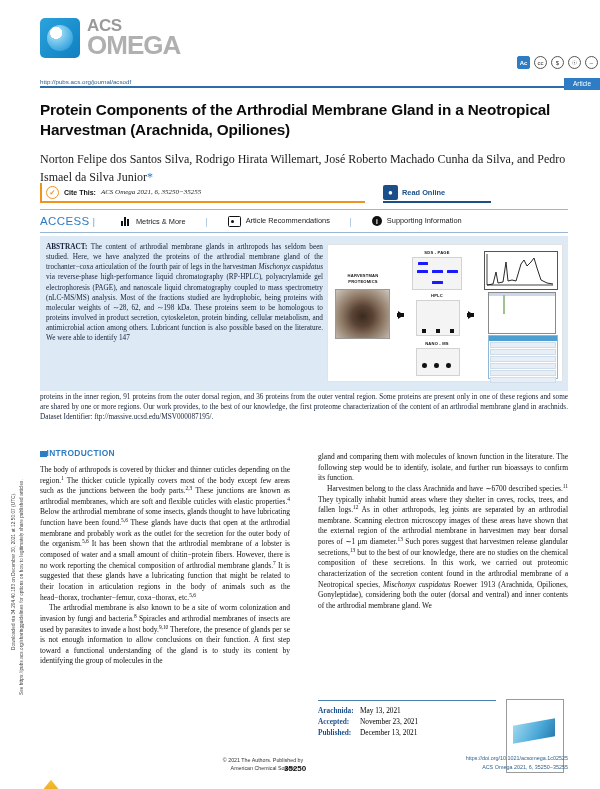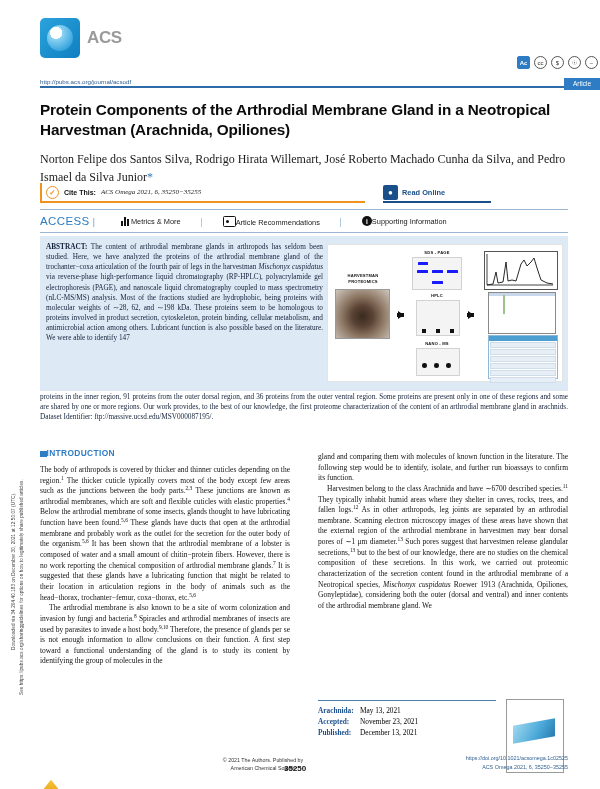--- a/index.html
+++ b/index.html
@@ -119,21 +119,21 @@
 
   
   .accessbar{position:absolute;left:40px;top:209px;width:528px;height:22px;
     border-top:1.1px solid #9ab6d3;border-bottom:1.1px solid #9ab6d3;
     display:flex;align-items:center;}
   .access-word{
     font-family:"Liberation Sans",sans-serif;font-size:11.5px;color:#2e7cc4;letter-spacing:.4px;
     padding-right:3px;
   }
   .access-pipe{color:#2e7cc4;font-size:11px;padding-right:26px;}
-  .ab-item{display:flex;align-items:flex-end;}
+  .ab-item{display:flex;align-items:flex-start;gap:5px;}
   .ab-sep{color:#6f9ec9;font-size:10px;padding:0 20px;}
   .ab-text{font-family:"Liberation Sans",sans-serif;font-size:7.4px;color:#1a1a1a;}
   .ic-metrics{width:10px;height:9px;display:flex;align-items:flex-end;gap:1px;}
   .ic-metrics i{display:block;width:2px;background:#111;}
   .ic-metrics i:nth-child(1){height:5px;}
   .ic-metrics i:nth-child(2){height:9px;}
   .ic-metrics i:nth-child(3){height:6.5px;}
   .ic-rec{width:11px;height:9px;border:1.3px solid #111;border-radius:1.5px;
     display:flex;align-items:center;justify-content:center;}
   .ic-rec:after{content:"";width:3px;height:3px;background:#111;border-radius:50%;margin-right:3px;}
@@ -248,20 +248,21 @@
     <div class="vtext v2">See https://pubs.acs.org/sharingguidelines for options on how to legitimately share published articles.</div>
   </div>
 
   <div class="masthead">
     <div class="logo-wrap">
       <div class="logo-mark">
           <span class="crescent"></span>
         </div>
       <div class="logo-text">
         <div class="logo-acs">ACS</div>
+        <div class="logo-omega">OMEGA</div>
       </div>
     </div>
   </div>
 
   <div class="badge-row">
     <div class="bdg sq">Ac</div>
     <div class="bdg">cc</div>
     <div class="bdg">$</div>
     <div class="bdg">☉</div>
     <div class="bdg">–</div>

